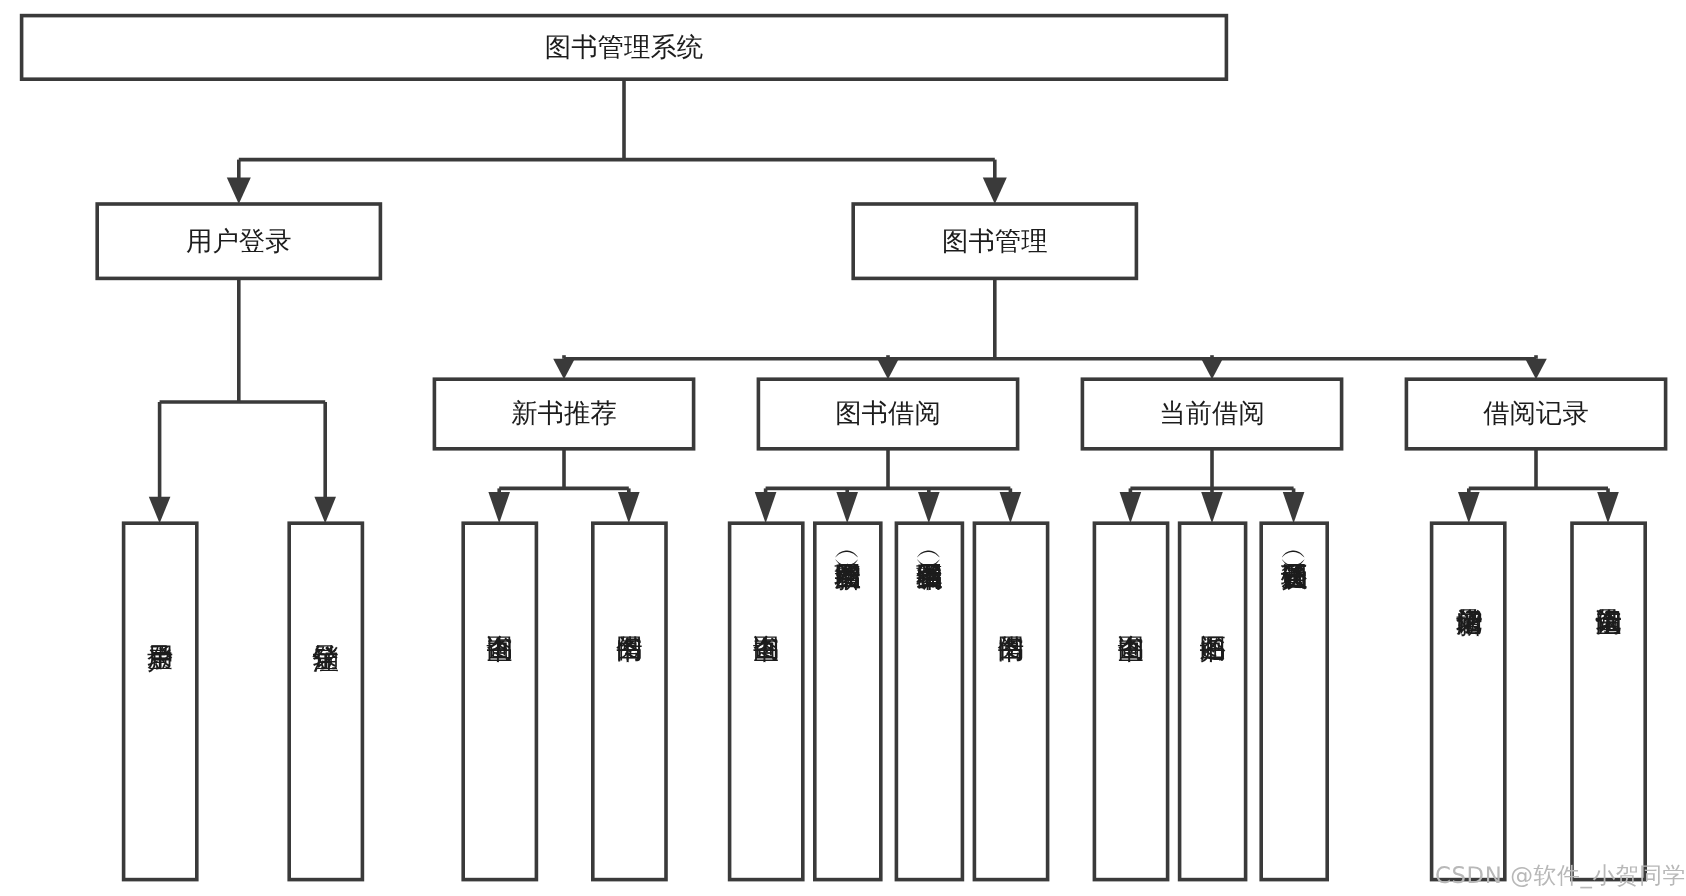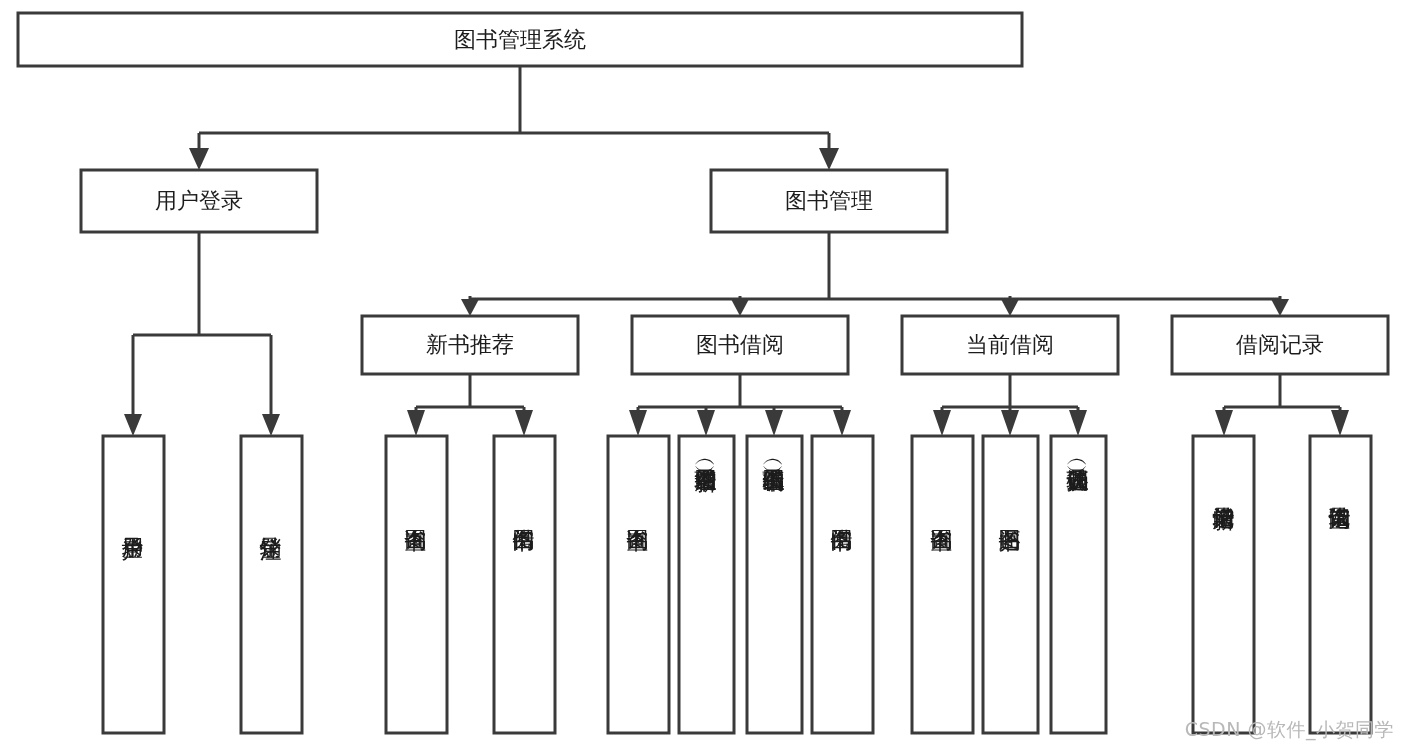--- a/index.html
+++ b/index.html
@@ -41,21 +41,21 @@
     dominant-baseline: middle;
   }
   .node-label-vert {
     font-family: "DejaVu Sans", "Liberation Sans", sans-serif;
     font-size: 22px;
     fill: #1c1c1c;
     text-anchor: middle;
   }
   .watermark {
     position: absolute;
-    right: 11px;
+    right: 0;
     bottom: 4px;
     font-family: "DejaVu Sans", "Liberation Sans", sans-serif;
     font-size: 19px;
     color: #b8b8b8;
     letter-spacing: 0.5px;
     white-space: nowrap;
     pointer-events: none;
   }
 </style>
 </head>

